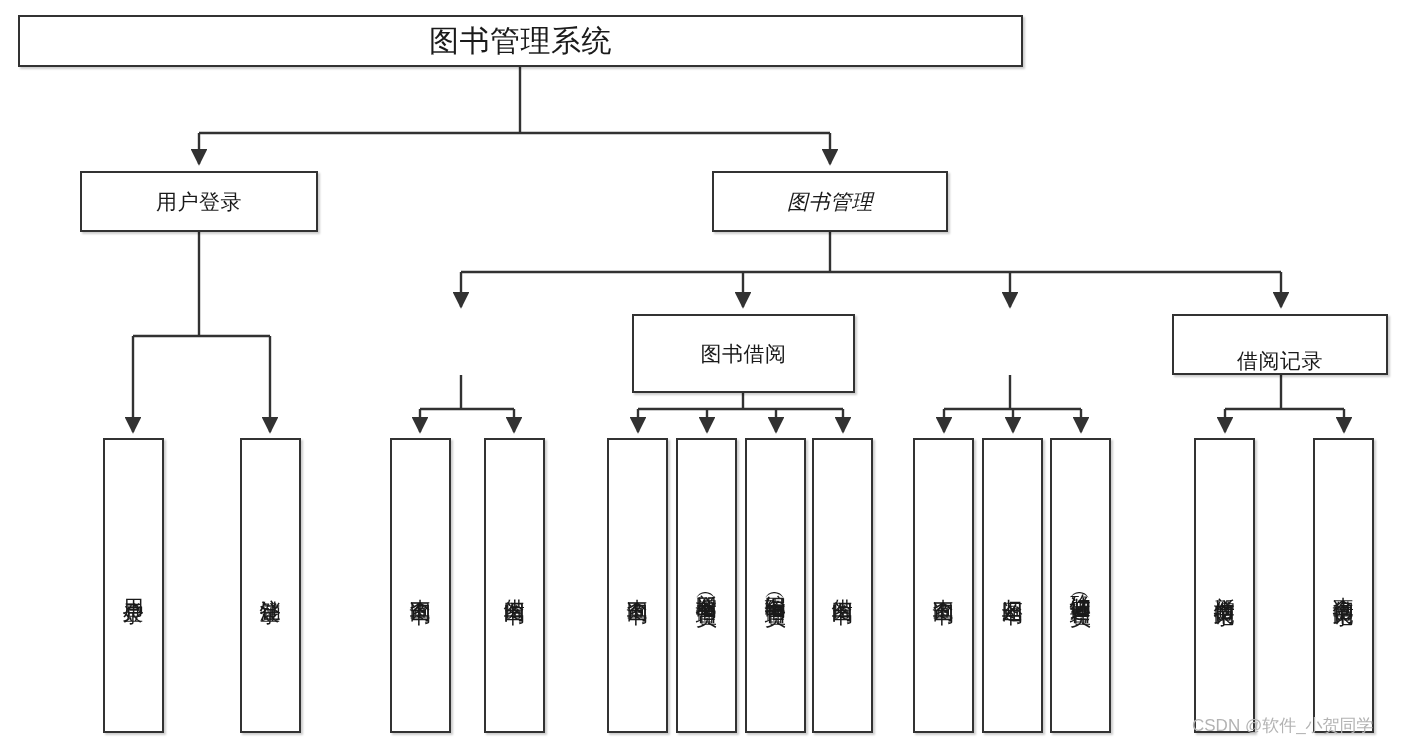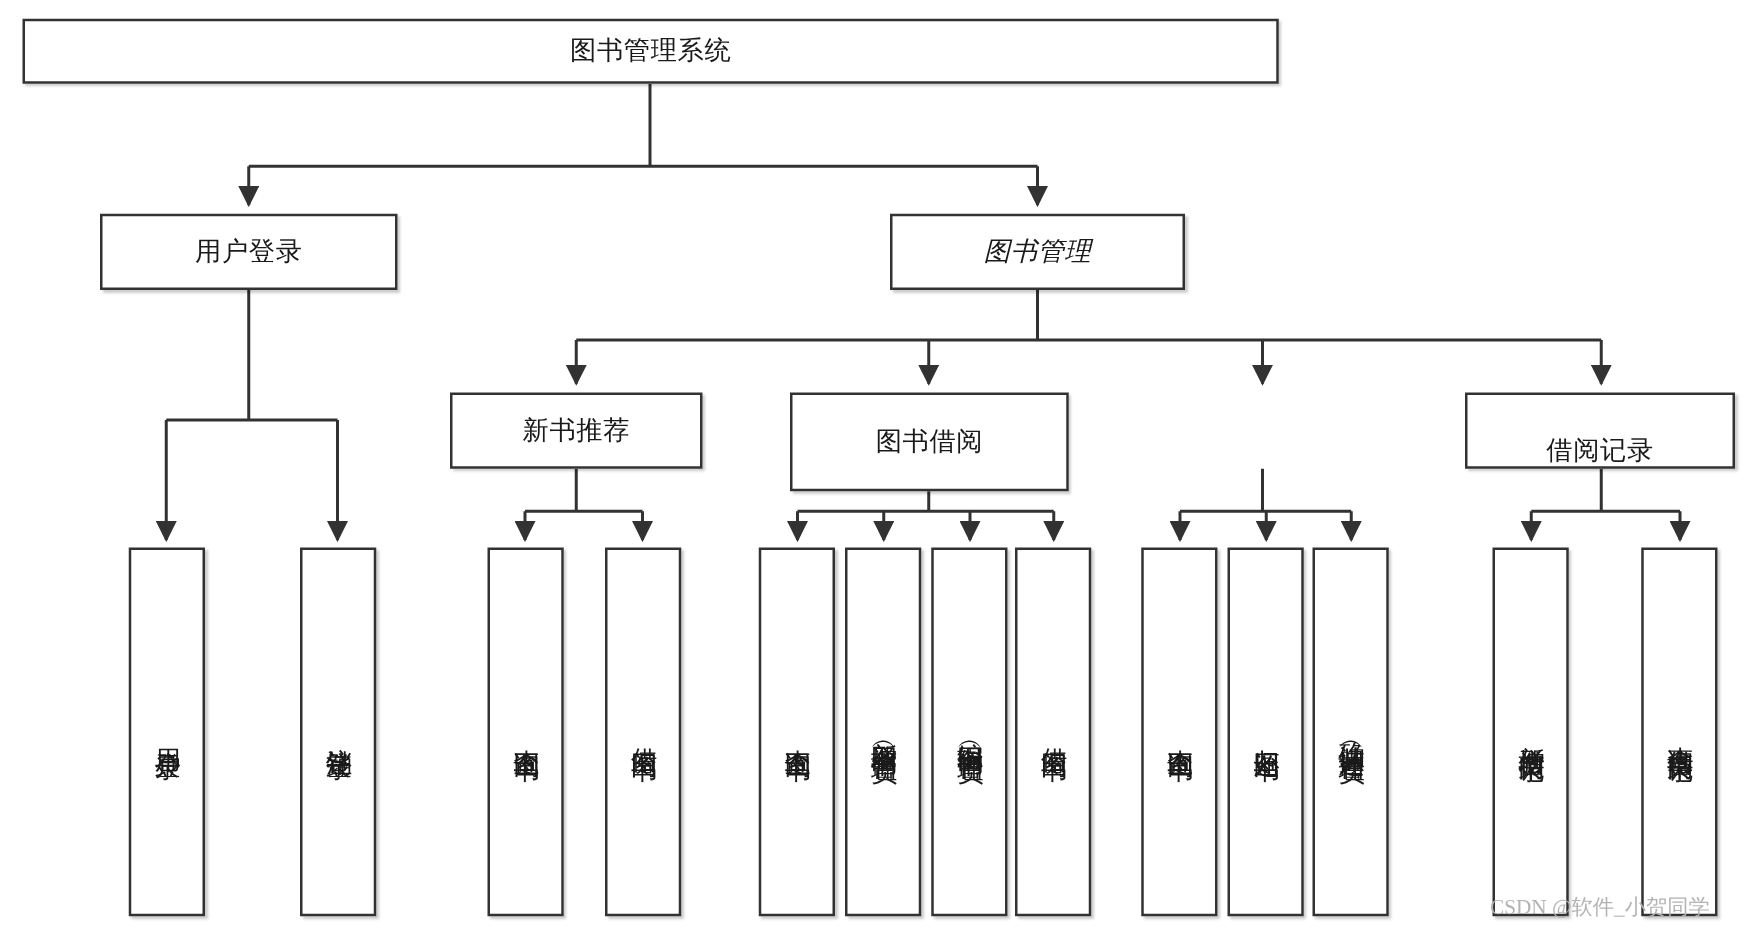--- a/index.html
+++ b/index.html
@@ -51,30 +51,30 @@
     align-items: center;
     justify-content: center;
   }
   .node.vertical .label {
     writing-mode: vertical-rl;
     text-orientation: upright;
     font-size: 21px;
     letter-spacing: 2px;
     max-height: 272px;
   }
-  #root-node .label { font-size: 21px; }
+  #root-node .label { font-size: 30px; }
   .watermark {
     position: absolute;
     left: 1192px;
     top: 714px;
     font-size: 17px;
     color: #b3b3b3;
     white-space: nowrap;
     z-index: 5;
-    font-family: Liberation Serif, serif;
+    font-family: Liberation Sans, sans-serif;
   }
 </style>
 </head>
 <body>
 
 <div id="canvas">
 
   <svg class="connectors" viewBox="0 0 1405 747" xmlns="http://www.w3.org/2000/svg">
     <defs>
       <marker id="arrow" viewBox="0 0 10 10" refX="9" refY="5" markerWidth="7" markerHeight="7" orient="auto-start-reverse">
@@ -129,23 +129,20 @@
     <span class="label">图书管理系统</span>
   </div>
 
   <div class="node horizontal" style="left:80px; top:171px; width:238px; height:61px;">
     <span class="label">用户登录</span>
   </div>
   <div class="node horizontal" style="left:712px; top:171px; width:236px; height:61px;font-style:italic;">
     <span class="label">图书管理</span>
   </div>
 
-  <div class="node horizontal" style="left:360px; top:314px; width:202px; height:61px;">
-    <span class="label">新书推荐</span>
-  </div>
   <div class="node horizontal" style="left:632px; top:314px; width:223px; height:79px;">
     <span class="label">图书借阅</span>
   </div>
   <div class="node horizontal" style="left:1172px; top:314px; width:216px; height:61px;align-items:flex-end;">
     <span class="label">借阅记录</span>
   </div>
 
   <div class="node vertical" style="left:103px; top:438px; width:61px; height:295px;">
     <span class="label">用户登录</span>
   </div>

